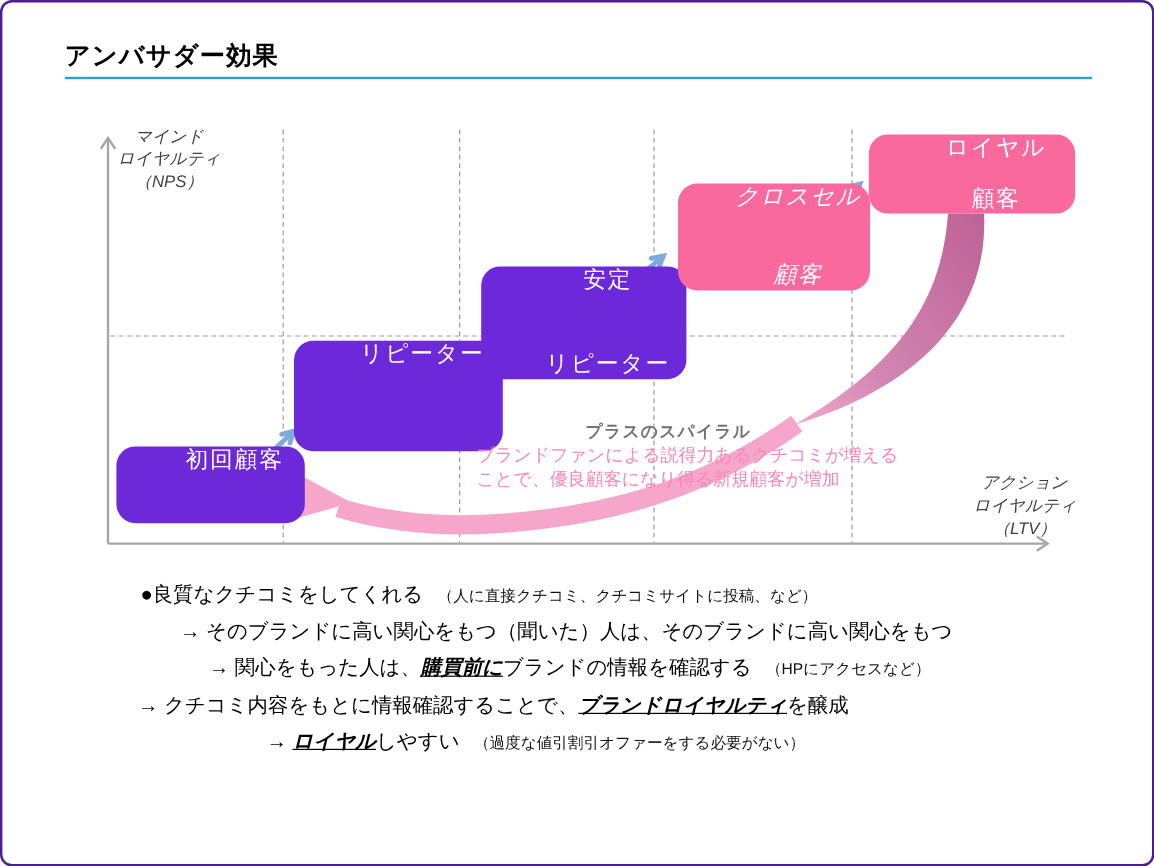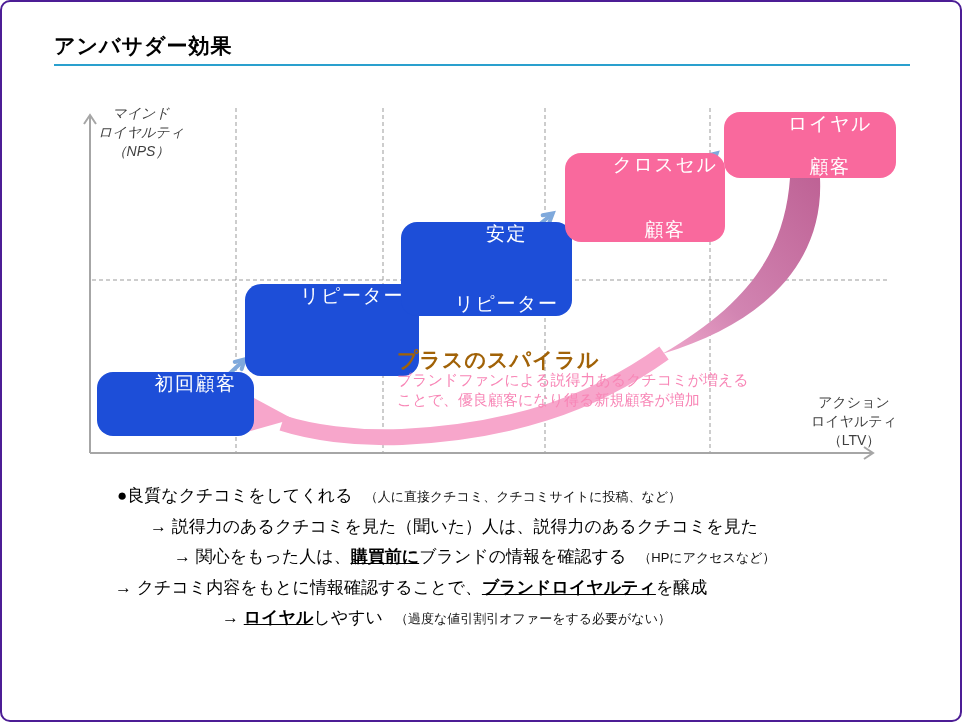--- a/index.html
+++ b/index.html
@@ -22,39 +22,39 @@
   svg.layer { position:absolute; left:0; top:0; }
   .grid { stroke:#9b9b9b; stroke-width:1; stroke-dasharray:4 3; }
   .axis { stroke:#A6A6A6; stroke-width:2; fill:none; }
   .blue-arrow { stroke:#7FA9DC; stroke-width:4; fill:none; }
 
   .box {
     position:absolute; border-radius:16px; color:#fff;
     display:flex; flex-direction:column; align-items:center; justify-content:space-between;
     font-size:19px; line-height:24px; letter-spacing:1.5px; text-align:center;padding-left:40px;
   }
-  .box.blue { background:#1d4ed8; }
+  .box.blue { background:#6d28d9; }
   .box.pink { background:#F9699D; }
   .box span { display:block; }
 
   .axis-label {
     position:absolute; color:#3f3f3f; font-size:14px; line-height:19px; text-align:center;
   }
   .axis-label span { display:block; }
 
   .spiral-note { position:absolute; left:395px; top:347px; width:320px; }
   .spiral-title {
-    color:#a16207; font-weight:700; font-size:21px; line-height:21px;
+    text-align:center; color:#737373; font-weight:700; font-size:14px; line-height:21px;
     letter-spacing:1px;
   }
   .spiral-line { color:#F886B6; font-size:15px; line-height:20px; white-space:nowrap; }
 
   .notes { position:absolute; left:0; top:483px; width:962px; color:#000; }
   .note-line { font-size:17px; line-height:21px; margin-bottom:9px; white-space:nowrap; }
-  .note-em  { font-weight:700; text-decoration:underline; }
+  .note-em  { font-weight:700; text-decoration:underline;font-style:italic; }
   .note-small { font-size:13px; margin-left:12px; color:#111; }
 </style>
 </head>
 <body>
 
 <div class="slide">
 
   <div class="page-title">アンバサダー効果</div>
   <div class="title-rule"></div>
 
@@ -90,57 +90,57 @@
     <line class="blue-arrow" x1="378" y1="301" x2="394" y2="286" marker-end="url(#vBlue)"></line>
     <line class="blue-arrow" x1="531" y1="228" x2="550" y2="212" marker-end="url(#vBlue)"></line>
     <line class="blue-arrow" x1="694" y1="170" x2="714" y2="152" marker-end="url(#vBlue)"></line>
   </svg>
 
   <div class="axis-label" style="left:94px; top:102px; width:90px;font-style:italic;">
     <span>マインド</span>
     <span>ロイヤルティ</span>
     <span>（NPS）</span>
   </div>
-  <div class="axis-label" style="left:796px; top:391px; width:112px;">
+  <div class="axis-label" style="left:796px; top:391px; width:112px;font-style:italic;">
     <span>アクション</span>
     <span>ロイヤルティ</span>
     <span>（LTV）</span>
   </div>
 
   <div class="box blue" style="left:95px; top:370px; width:117px; height:64px;">
     <span>初回顧客</span>
   </div>
   <div class="box blue" style="left:243px; top:282px; width:134px; height:92px;">
     <span>リピーター</span>
   </div>
   <div class="box blue" style="left:399px; top:220px; width:131px; height:94px;">
     <span>安定</span>
     <span>リピーター</span>
   </div>
-  <div class="box pink" style="left:563px; top:151px; width:120px; height:89px;">
+  <div class="box pink" style="left:563px; top:151px; width:120px; height:89px;font-style:italic;">
     <span>クロスセル</span>
     <span>顧客</span>
   </div>
   <div class="box pink" style="left:722px; top:110px; width:132px; height:66px; line-height:23px;">
     <span>ロイヤル</span>
     <span>顧客</span>
   </div>
 
   <div class="spiral-note">
     <div class="spiral-title">プラスのスパイラル</div>
     <div class="spiral-line">ブランドファンによる説得力あるクチコミが増える</div>
     <div class="spiral-line">ことで、優良顧客になり得る新規顧客が増加</div>
   </div>
 
   <div class="notes">
     <div class="note-line" style="margin-left:115px;">
       <span>●良質なクチコミをしてくれる</span><span class="note-small">（人に直接クチコミ、クチコミサイトに投稿、など）</span>
     </div>
     <div class="note-line" style="margin-left:148px;">
-      <span>→ 説得力のあるクチコミを見た（聞いた）人は、説得力のあるクチコミを見た</span>
+      <span>→ そのブランドに高い関心をもつ（聞いた）人は、そのブランドに高い関心をもつ</span>
     </div>
     <div class="note-line" style="margin-left:172px;">
       <span>→ 関心をもった人は、</span><span class="note-em">購買前に</span><span>ブランドの情報を確認する</span><span class="note-small">（HPにアクセスなど）</span>
     </div>
     <div class="note-line" style="margin-left:113px;">
       <span>→ クチコミ内容をもとに情報確認することで、</span><span class="note-em">ブランドロイヤルティ</span><span>を醸成</span>
     </div>
     <div class="note-line" style="margin-left:220px;">
       <span>→ </span><span class="note-em">ロイヤル</span><span>しやすい</span><span class="note-small">（過度な値引割引オファーをする必要がない）</span>
     </div>

